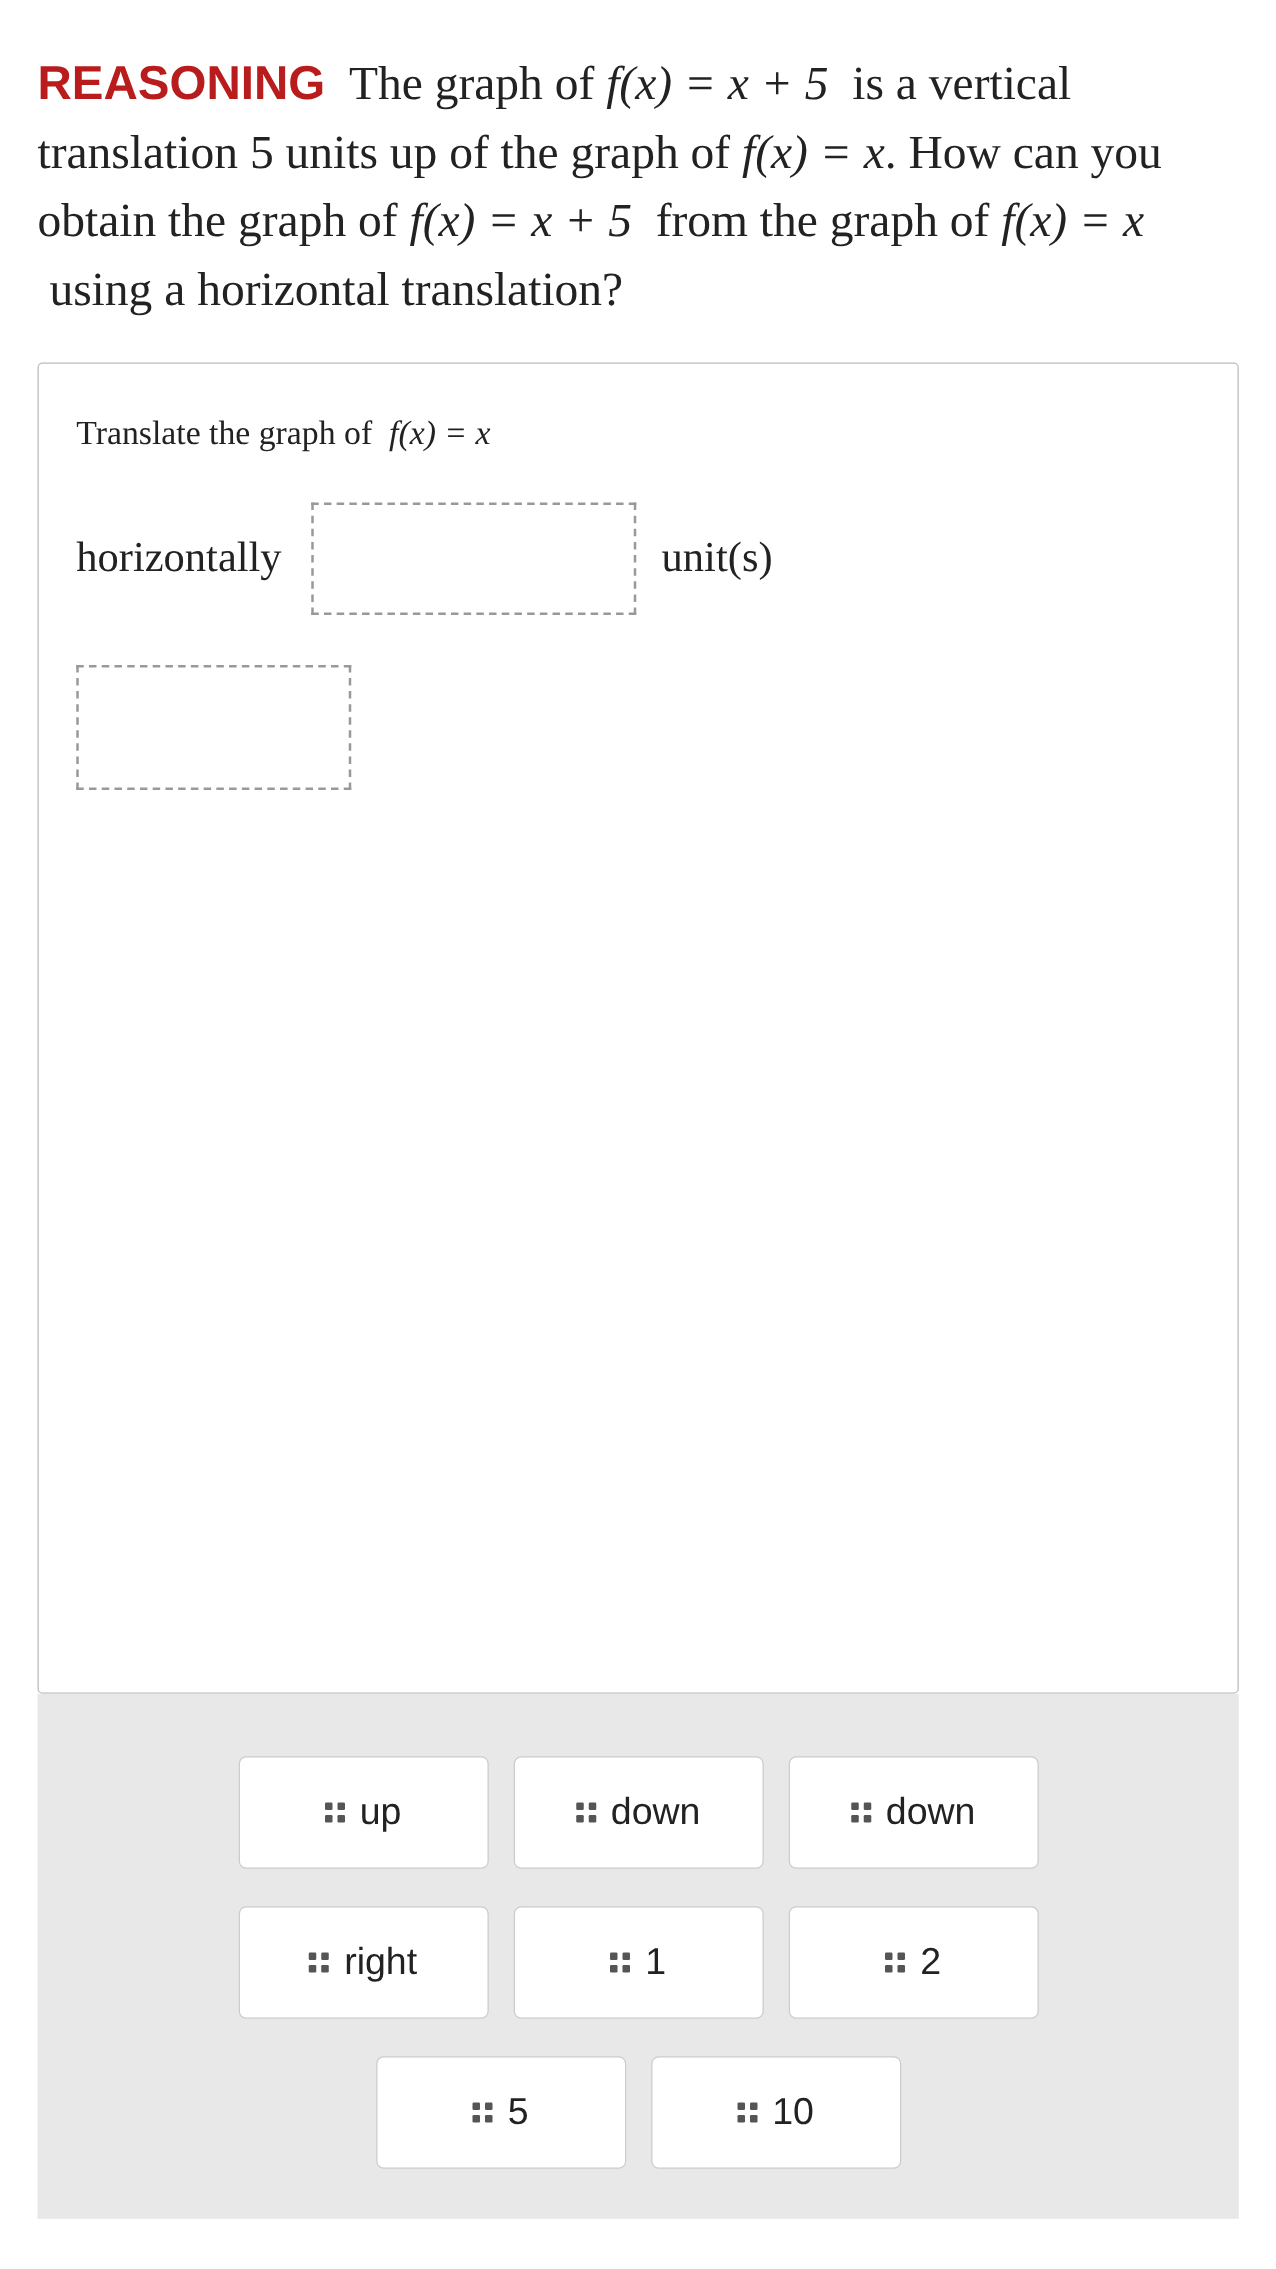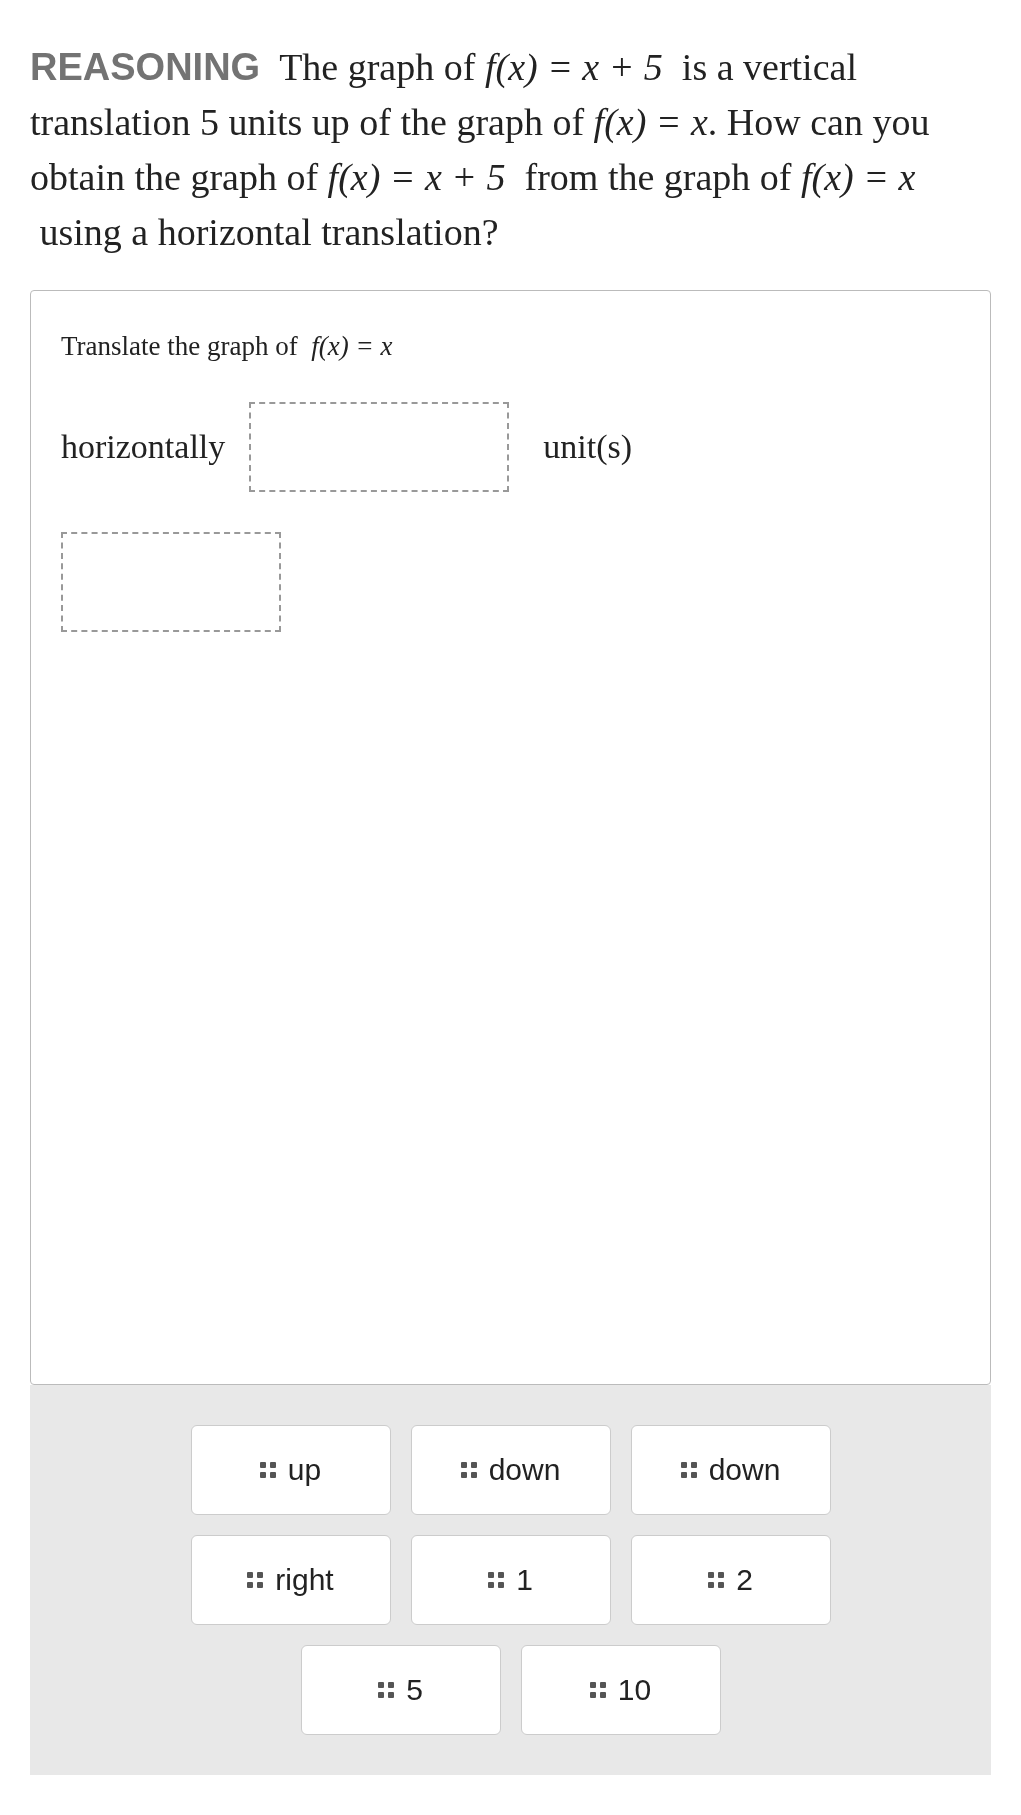--- a/index.html
+++ b/index.html
@@ -25,21 +25,21 @@
     }
 
     .reasoning-section {
       font-size: 38px;
       line-height: 1.45;
       color: #222;
       margin-bottom: 30px;
     }
 
     .reasoning-label {
-      color: #737373;
+      color: #b91c1c;
       font-weight: bold;
       font-family: Arial, sans-serif;
     }
 
     .math-italic {
       font-style: italic;
       font-family: Georgia, serif;
     }
 
     .answer-box {
@@ -76,21 +76,21 @@
       border: 2.5px dashed #999999;
       width: 260px;
       height: 90px;
       background: transparent;
       flex-shrink: 0;
     }
 
     .unit-label {
       font-size: 34px;
       color: #222;
-      margin-left: 20px;
+      margin-left: 6px;
     }
 
     .dashed-box-standalone {
       border: 2.5px dashed #999999;
       width: 220px;
       height: 100px;
       background: transparent;
       margin-top: 10px;
     }
 
@@ -118,20 +118,21 @@
       height: 90px;
       display: flex;
       align-items: center;
       justify-content: center;
       font-size: 30px;
       color: #222;
       font-family: Arial, sans-serif;
       cursor: grab;
       user-select: none;
       gap: 8px;
+      margin-top: 10px;
     }
 
     .drag-tile-icon {
       display: inline-flex;
       flex-direction: column;
       gap: 4px;
       margin-right: 4px;
     }
 
     .drag-tile-icon .dot-row {

